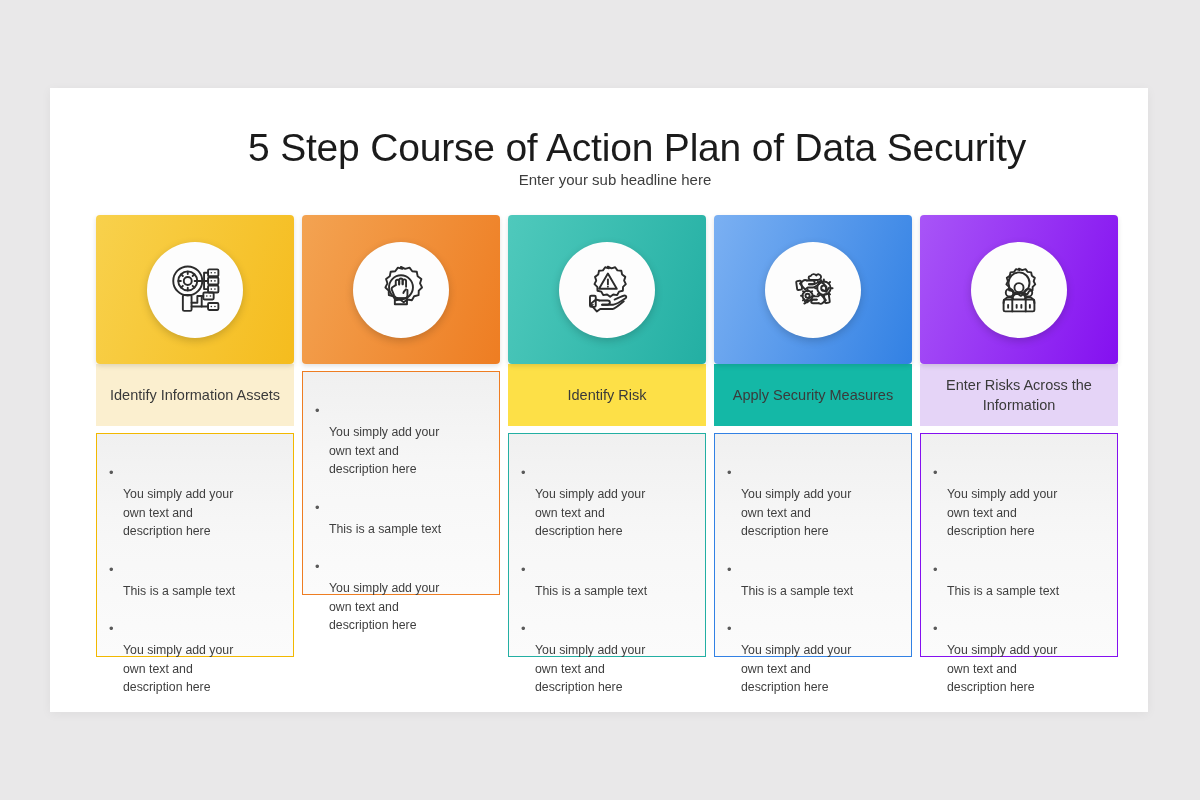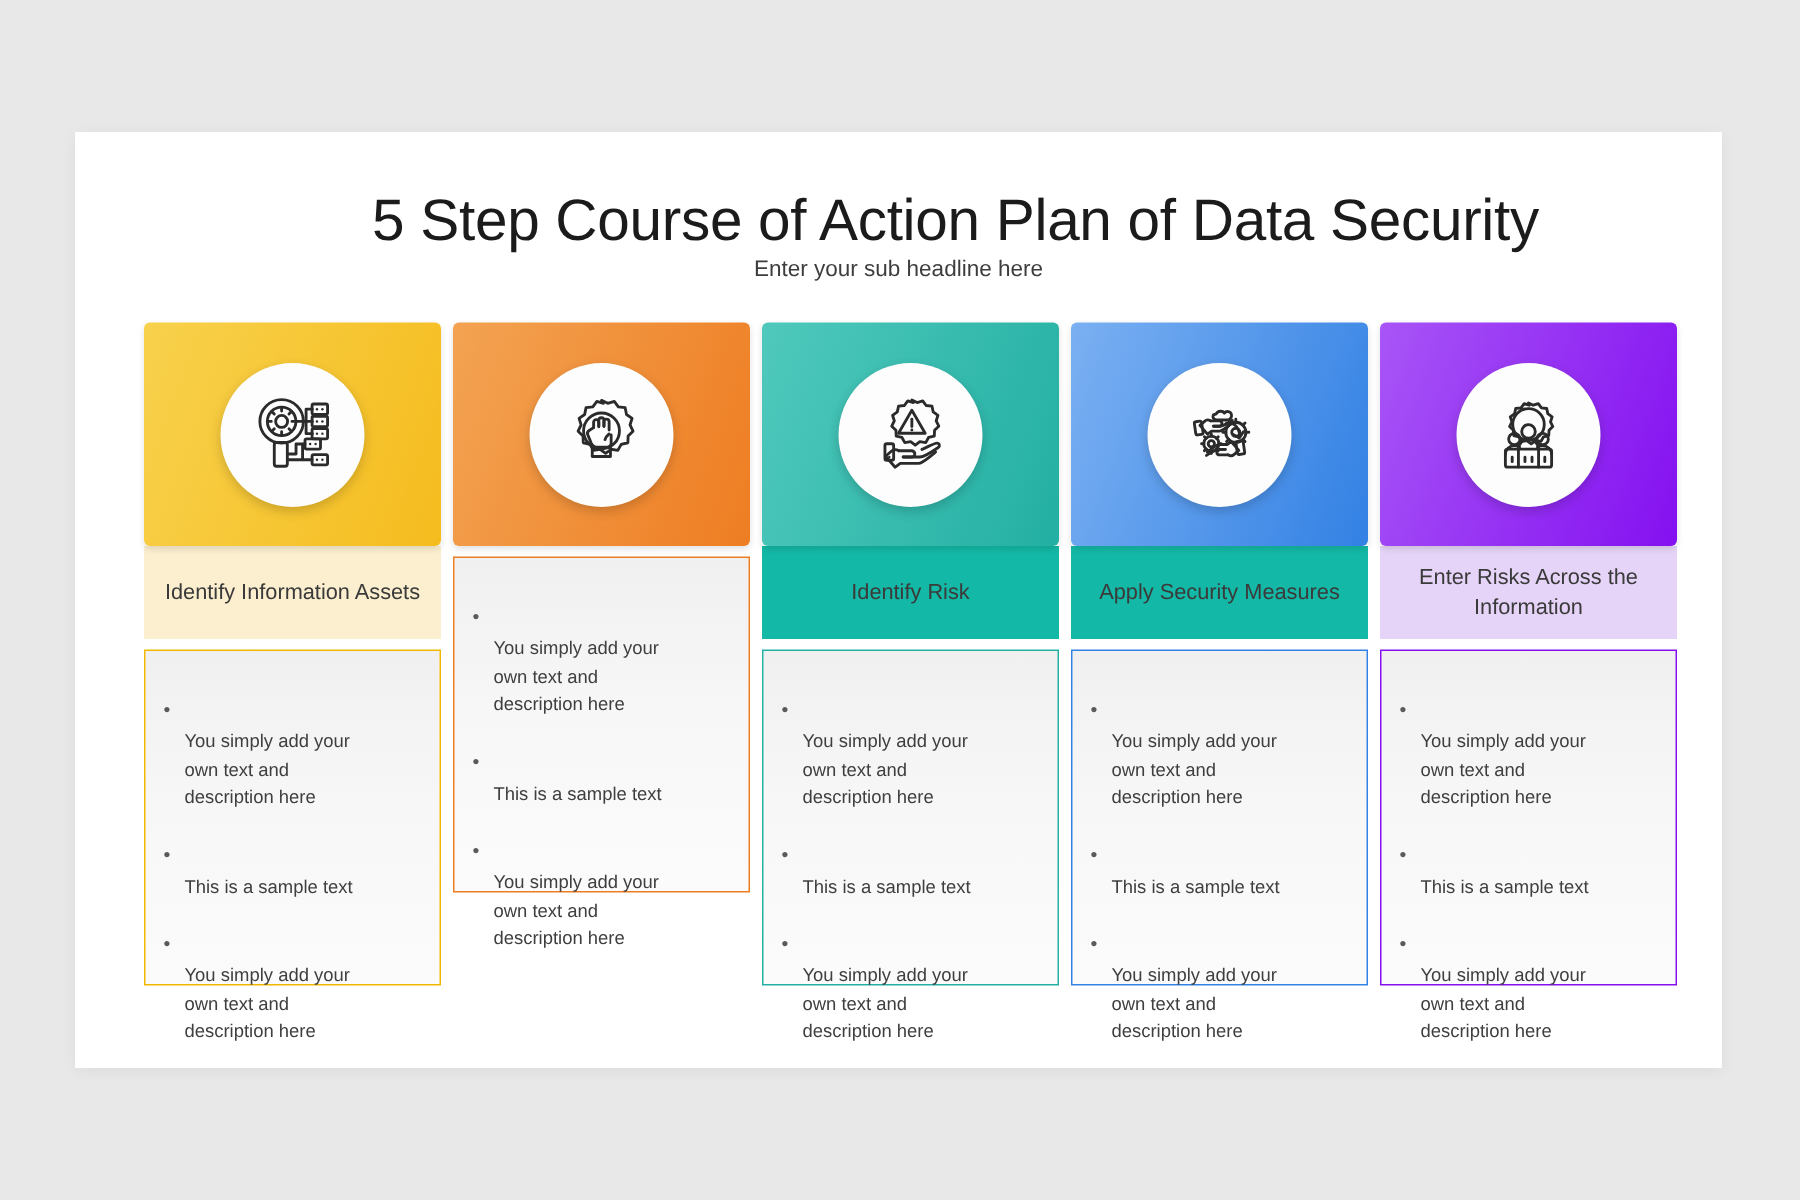--- a/index.html
+++ b/index.html
@@ -40,20 +40,21 @@
   }
   .subtitle {
     position: absolute;
     left: 0;
     top: 83px;
     width: 1098px;
     text-align: center;
     font-size: 15px;
     font-weight: 400;
     color: #3d3d3d;
+    padding-left: 16px;
   }
 
   
   .columns {
     position: absolute;
     left: 46px;
     top: 127px;
     width: 1073px;
     display: flex;
     gap: 8px;
@@ -236,21 +237,21 @@
             <path d="M33 20.4v5.4"></path>
             <circle cx="33" cy="28.3" r="1.1" fill="#2b2b2b" stroke="none"></circle>
             <path d="M23.4 43.6h9.2c1.5 0 2.6 1 2.6 2.3 0 1.3-1.1 2.3-2.6 2.3h-6"></path>
             <path d="M26.6 48.2h12.2c3.2 0 11.6-5.6 13.6-7 1.5-1 1-3.2-1-3.2-1.8 0-9 3.8-11 4.6"></path>
             <path d="M23.4 43.6c-1.8-1.1-3.8-1.1-5.3.2l-4.4 3.8 7 8.1 3.8-2.8h13.8c2.4 0 10-6.6 12.2-8.4"></path>
             <rect x="13.2" y="38.4" width="6.4" height="12.2" rx="1.4"></rect>
             <circle cx="16.4" cy="48.2" r="0.9" fill="#2b2b2b" stroke="none"></circle>
           </svg>
         </div>
       </div>
-      <div class="label-band" style="background: #14b8a6;">
+      <div class="label-band" style="background: #fde047;">
         <span>Identify Risk</span>
       </div>
       <div class="bullets-box" style="border-color: rgb(35, 175, 163); border-width: 1px; border-style: solid;">
         <div class="bullet">
           <span class="bullet-dot">•</span>
           <span class="bullet-text">You simply add your own text and description here</span>
         </div>
         <div class="bullet">
           <span class="bullet-dot">•</span>
           <span class="bullet-text">This is a sample text</span>

